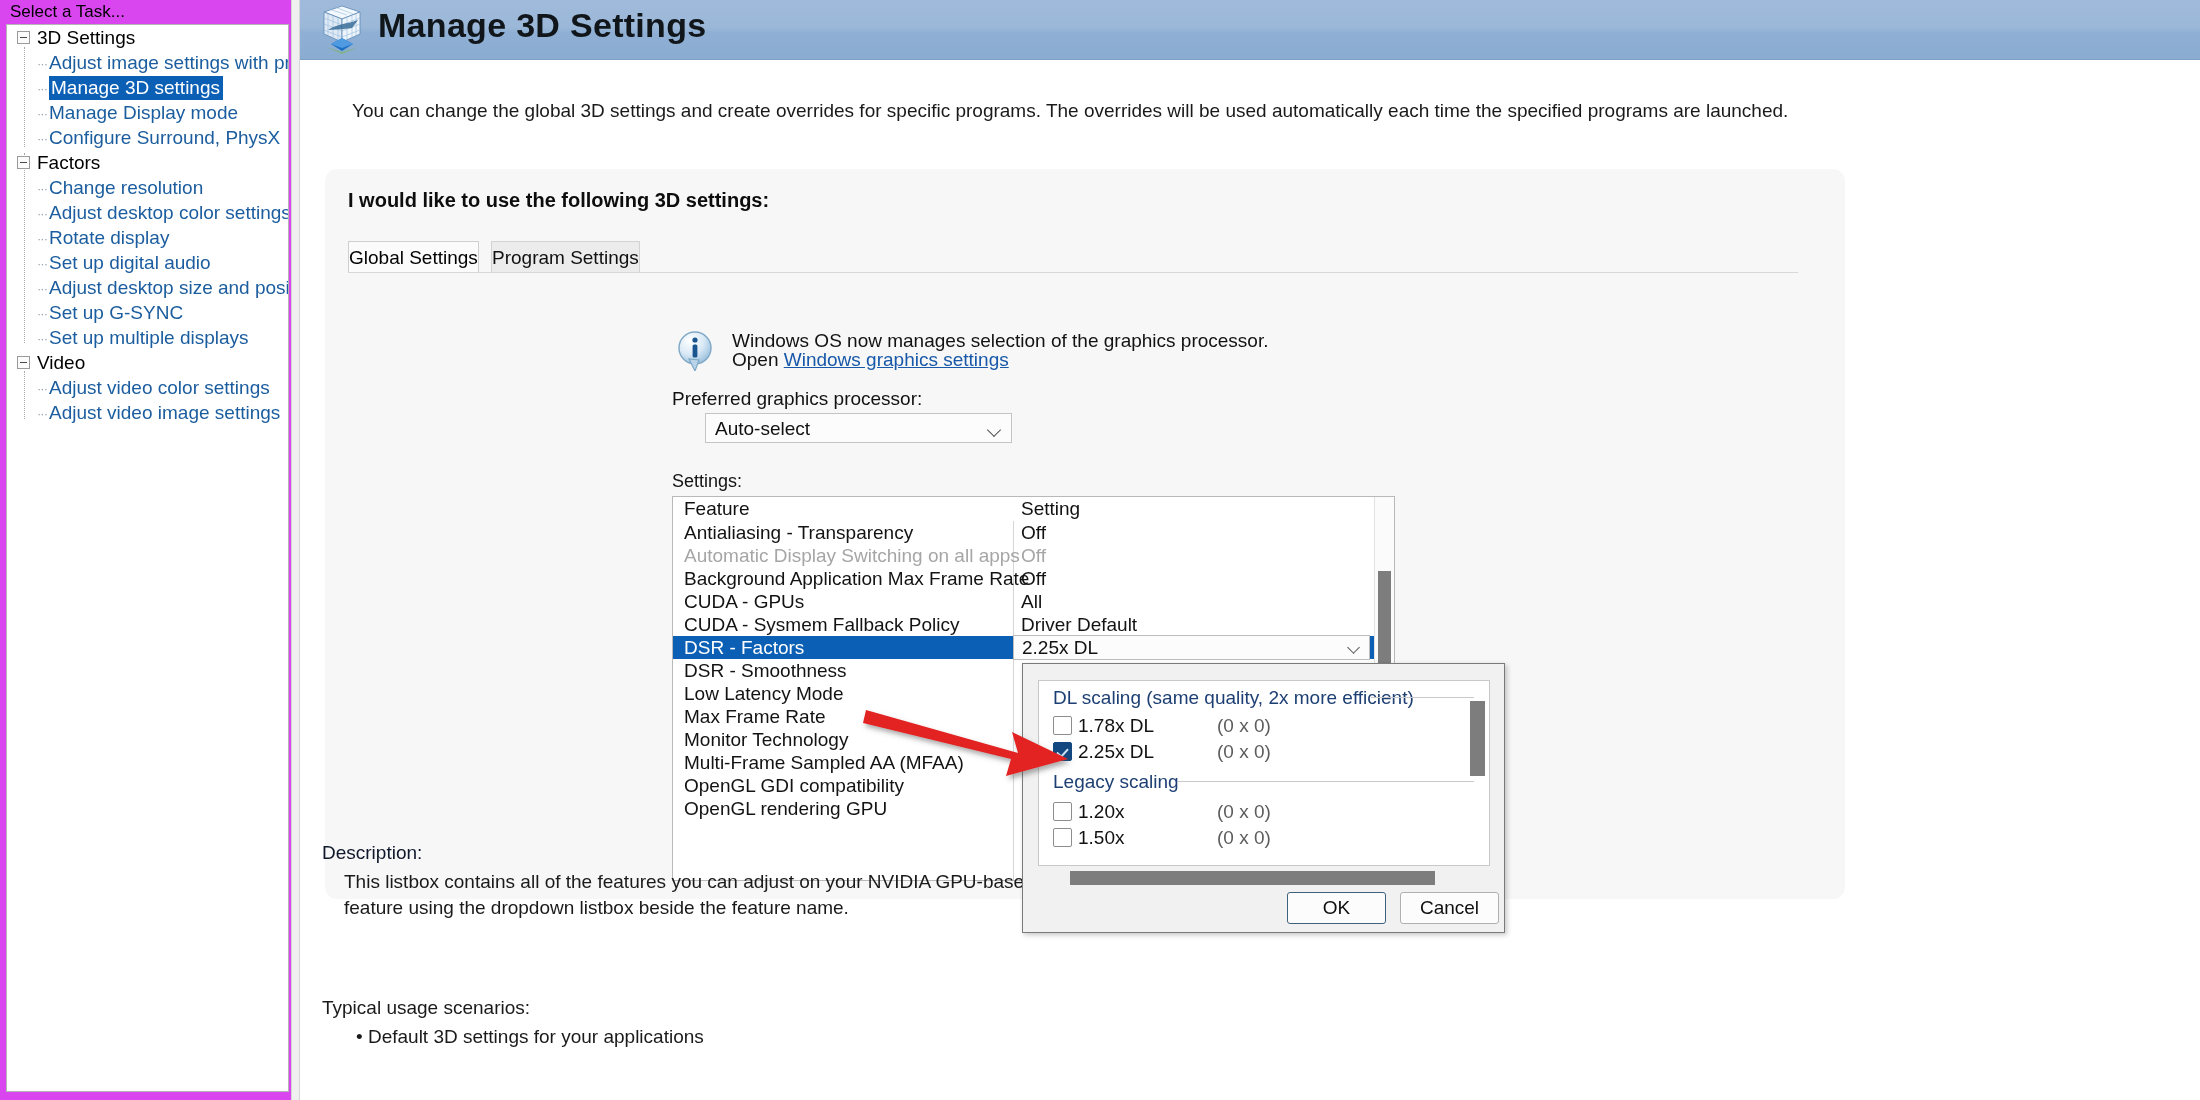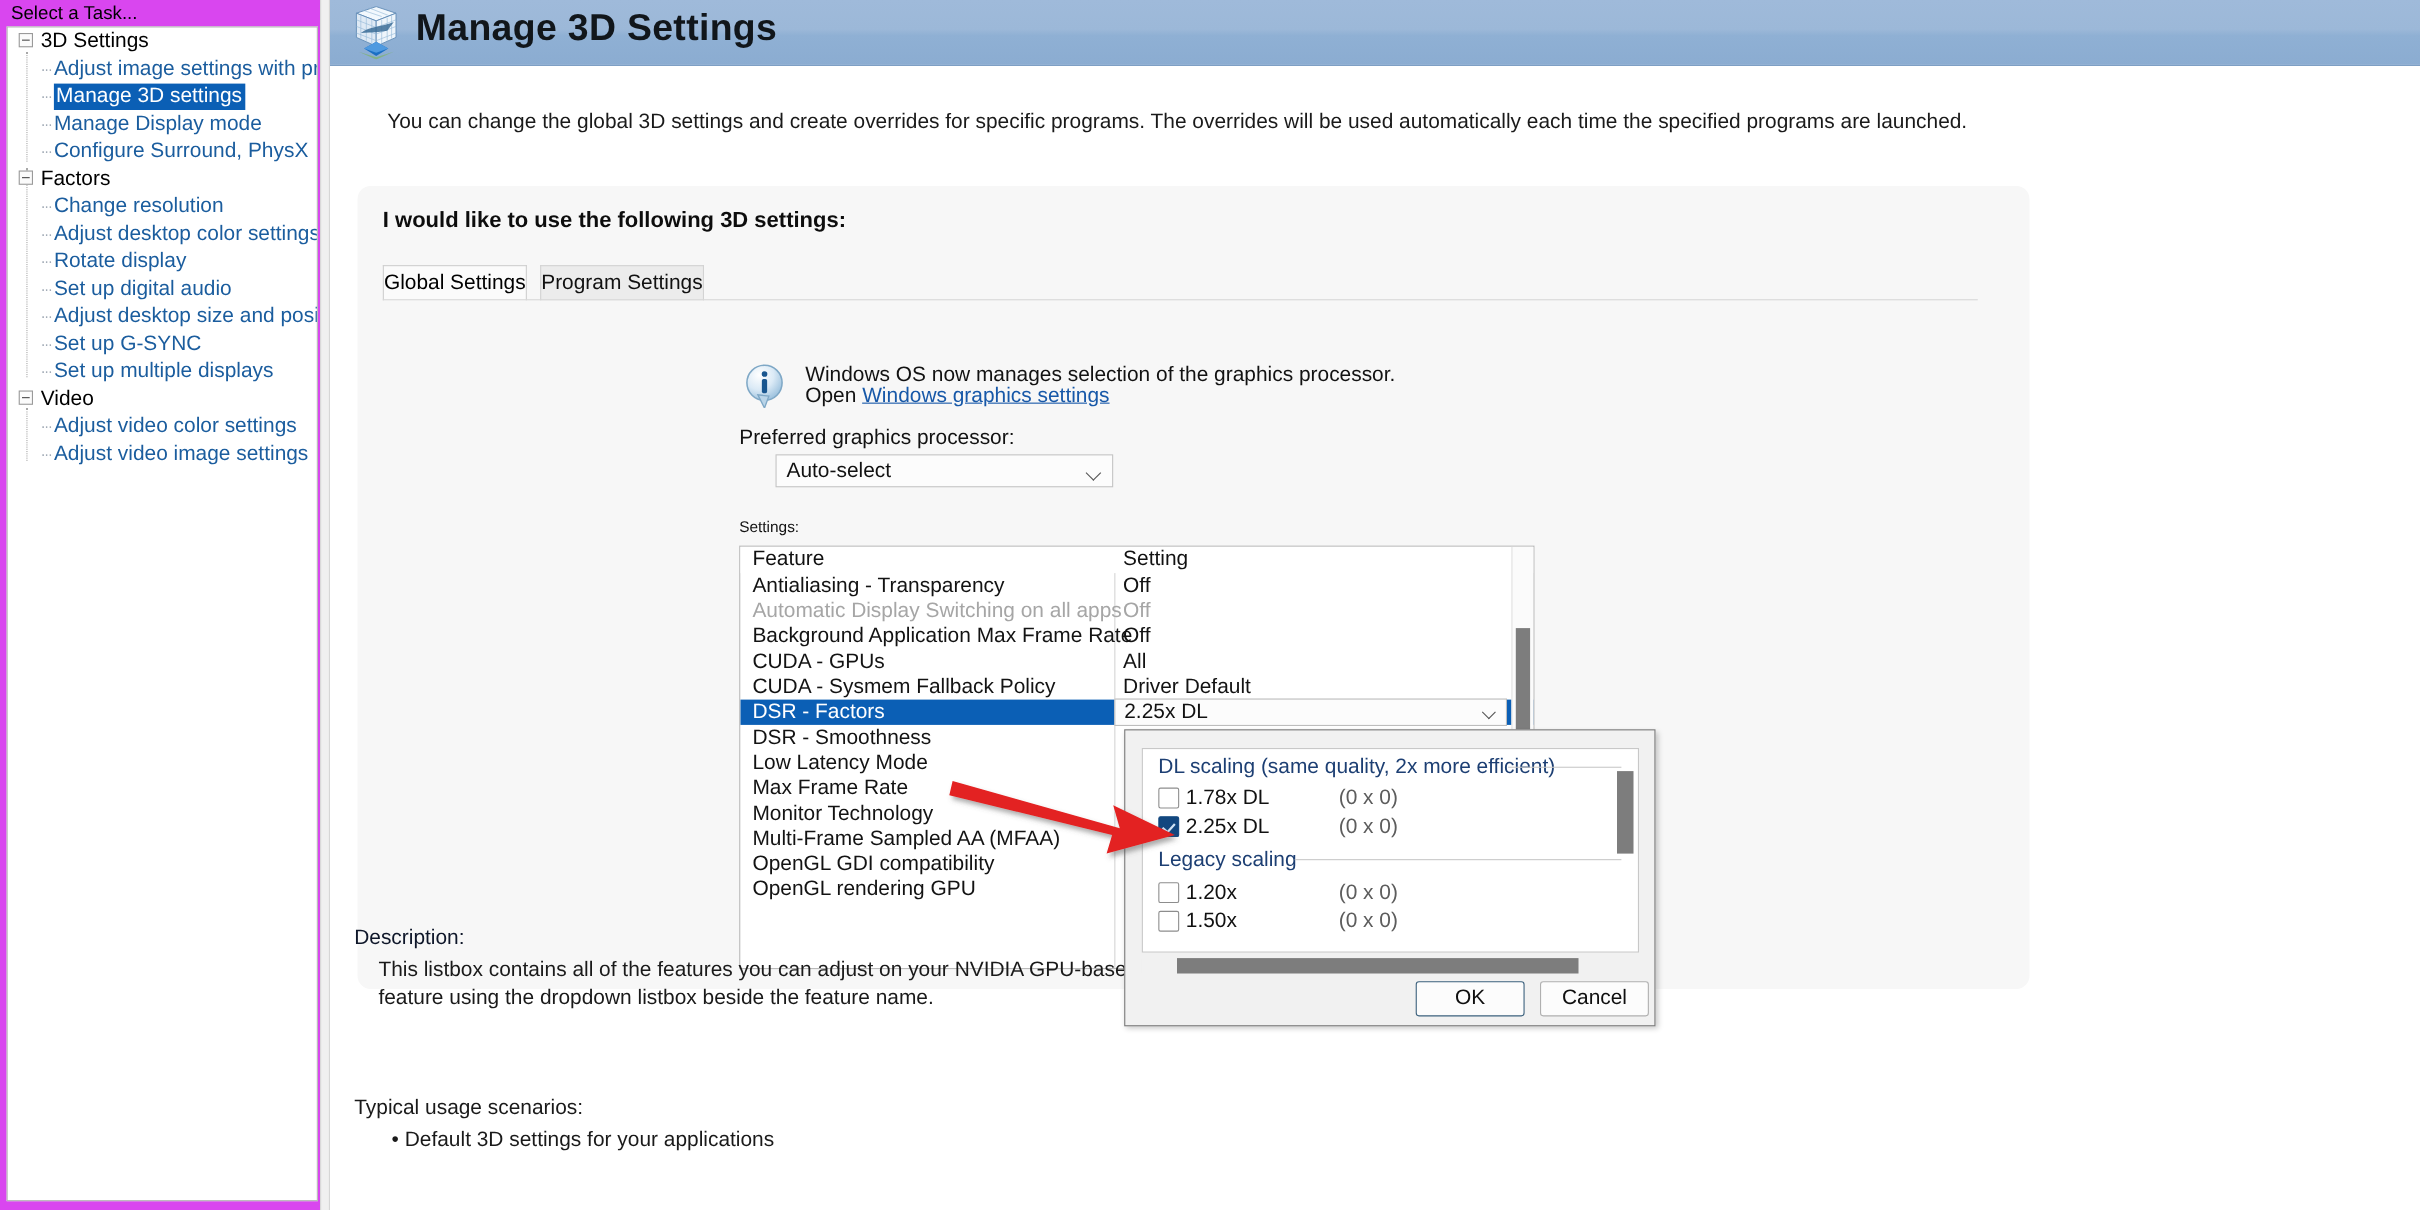--- a/index.html
+++ b/index.html
@@ -255,21 +255,21 @@
     width: 9px; height: 9px;
     border-right: 1.6px solid #555;
     border-bottom: 1.6px solid #555;
     transform: rotate(45deg);
   }
 
   
   #settings-label {
     position: absolute;
     left: 372px; top: 394px;
-    font-size: 14px;
+    font-size: 18px;
     color: #121212;
     text-align: right;
   }
 
   
   #settings-box {
     position: absolute;
     left: 372px; top: 419px;
     width: 723px; height: 385px;
     border: 1px solid #b9b9b9;

